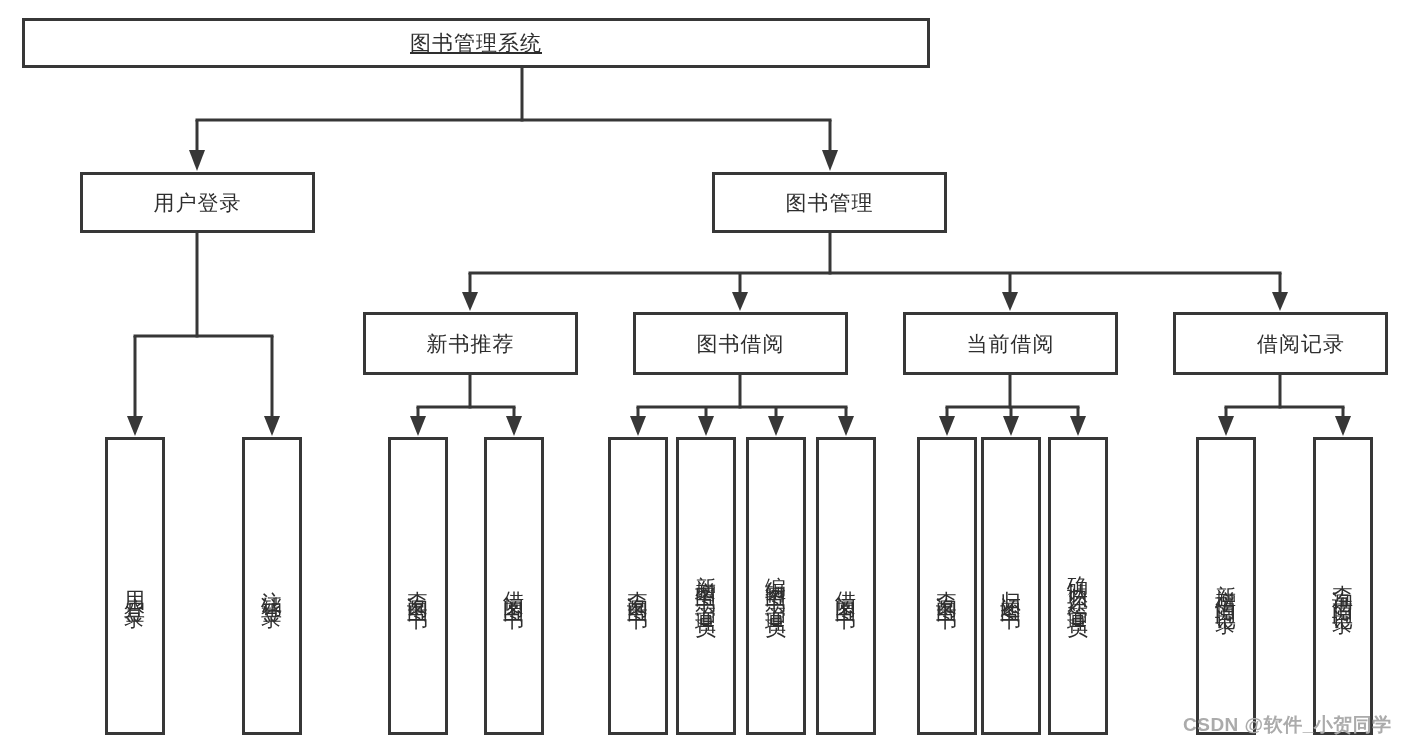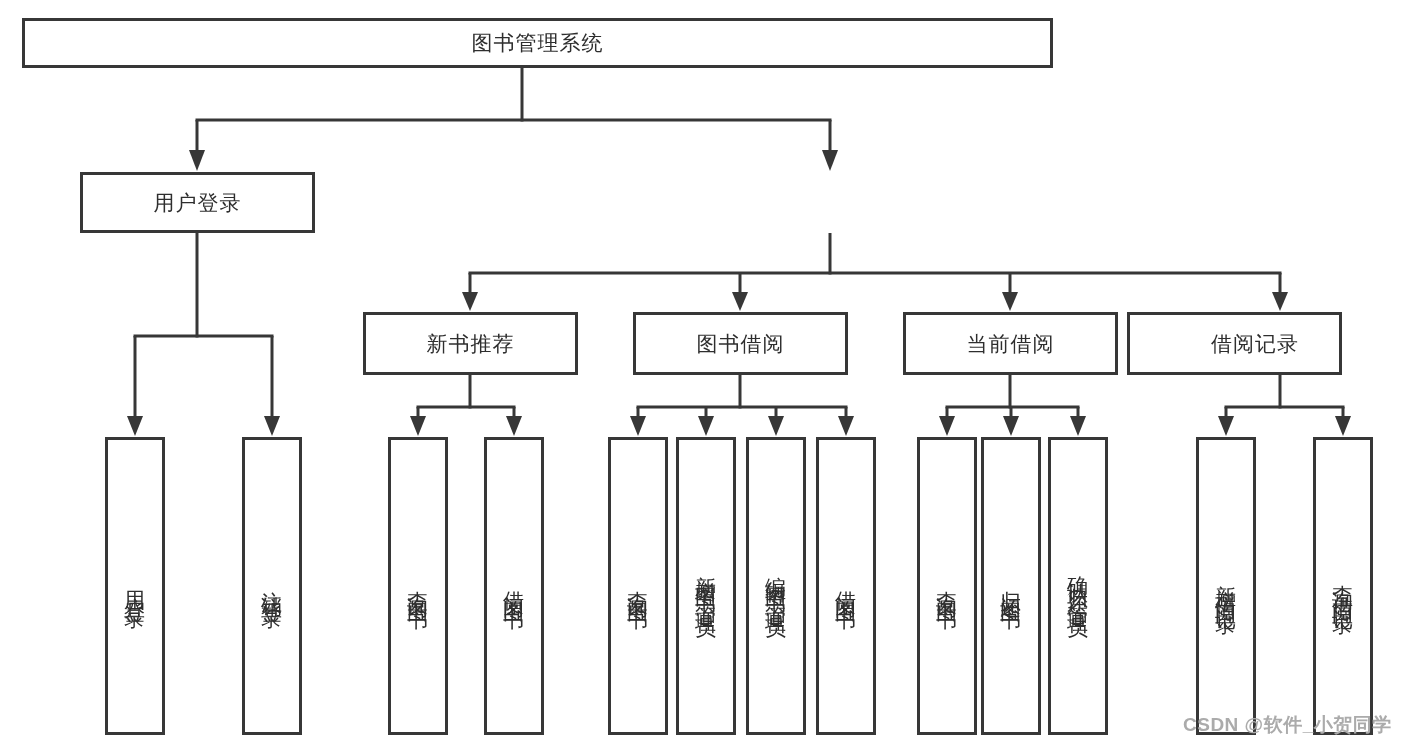--- a/index.html
+++ b/index.html
@@ -36,21 +36,21 @@
     text-align: center;
   }
   .node.leaf {
     writing-mode: vertical-rl;
     text-orientation: mixed;
     letter-spacing: 6px;
     line-height: 1;
     font-size: 21px;
   }
   
-  .root-box   { left: 22px;  top: 18px;  width: 1031px; height: 50px; }
+  .root-box   { left: 22px;  top: 18px;  width: 908px; height: 50px; text-decoration: underline; }
   .l2-box     { top: 172px; width: 235px; height: 61px; }
   .l3-box     { top: 312px; width: 215px; height: 63px; }
   .leaf       { top: 437px; width: 60px;  height: 298px; }
   .watermark {
     position: absolute;
     left: 1183px;
     top: 712px;
     width: 220px;
     font-size: 19px;
     color: #ababab;
@@ -130,25 +130,26 @@
       <polygon points="1003,416 1019,416 1011,436"></polygon>
       <polygon points="1070,416 1086,416 1078,436"></polygon>
       <polygon points="1218,416 1234,416 1226,436"></polygon>
       <polygon points="1335,416 1351,416 1343,436"></polygon>
     </g>
   </svg>
 
   <div class="node root-box">图书管理系统</div>
 
   <div class="node l2-box" style="left:80px;">用户登录</div>
+  <div class="node l2-box" style="left:712px;">图书管理</div>
 
   <div class="node l3-box" style="left:363px;">新书推荐</div>
   <div class="node l3-box" style="left:903px;">当前借阅</div>
   <div class="node l3-box" style="left:633px;">图书借阅</div>
-  <div class="node l3-box" style="left:1127px;padding-left:41px;">借阅记录</div>
+  <div class="node l3-box" style="left:1173px;padding-left:41px;">借阅记录</div>
 
   <div class="node leaf" style="left:105px;">用户登录</div>
   <div class="node leaf" style="left:242px;">注销登录</div>
 
   <div class="node leaf" style="left:388px;">查询图书</div>
   <div class="node leaf" style="left:484px;">借阅图书</div>
 
   <div class="node leaf" style="left:608px;">查询图书</div>
   <div class="node leaf" style="left:676px;">新增图书（管理员）</div>
   <div class="node leaf" style="left:746px;">编辑图书（管理员）</div>

